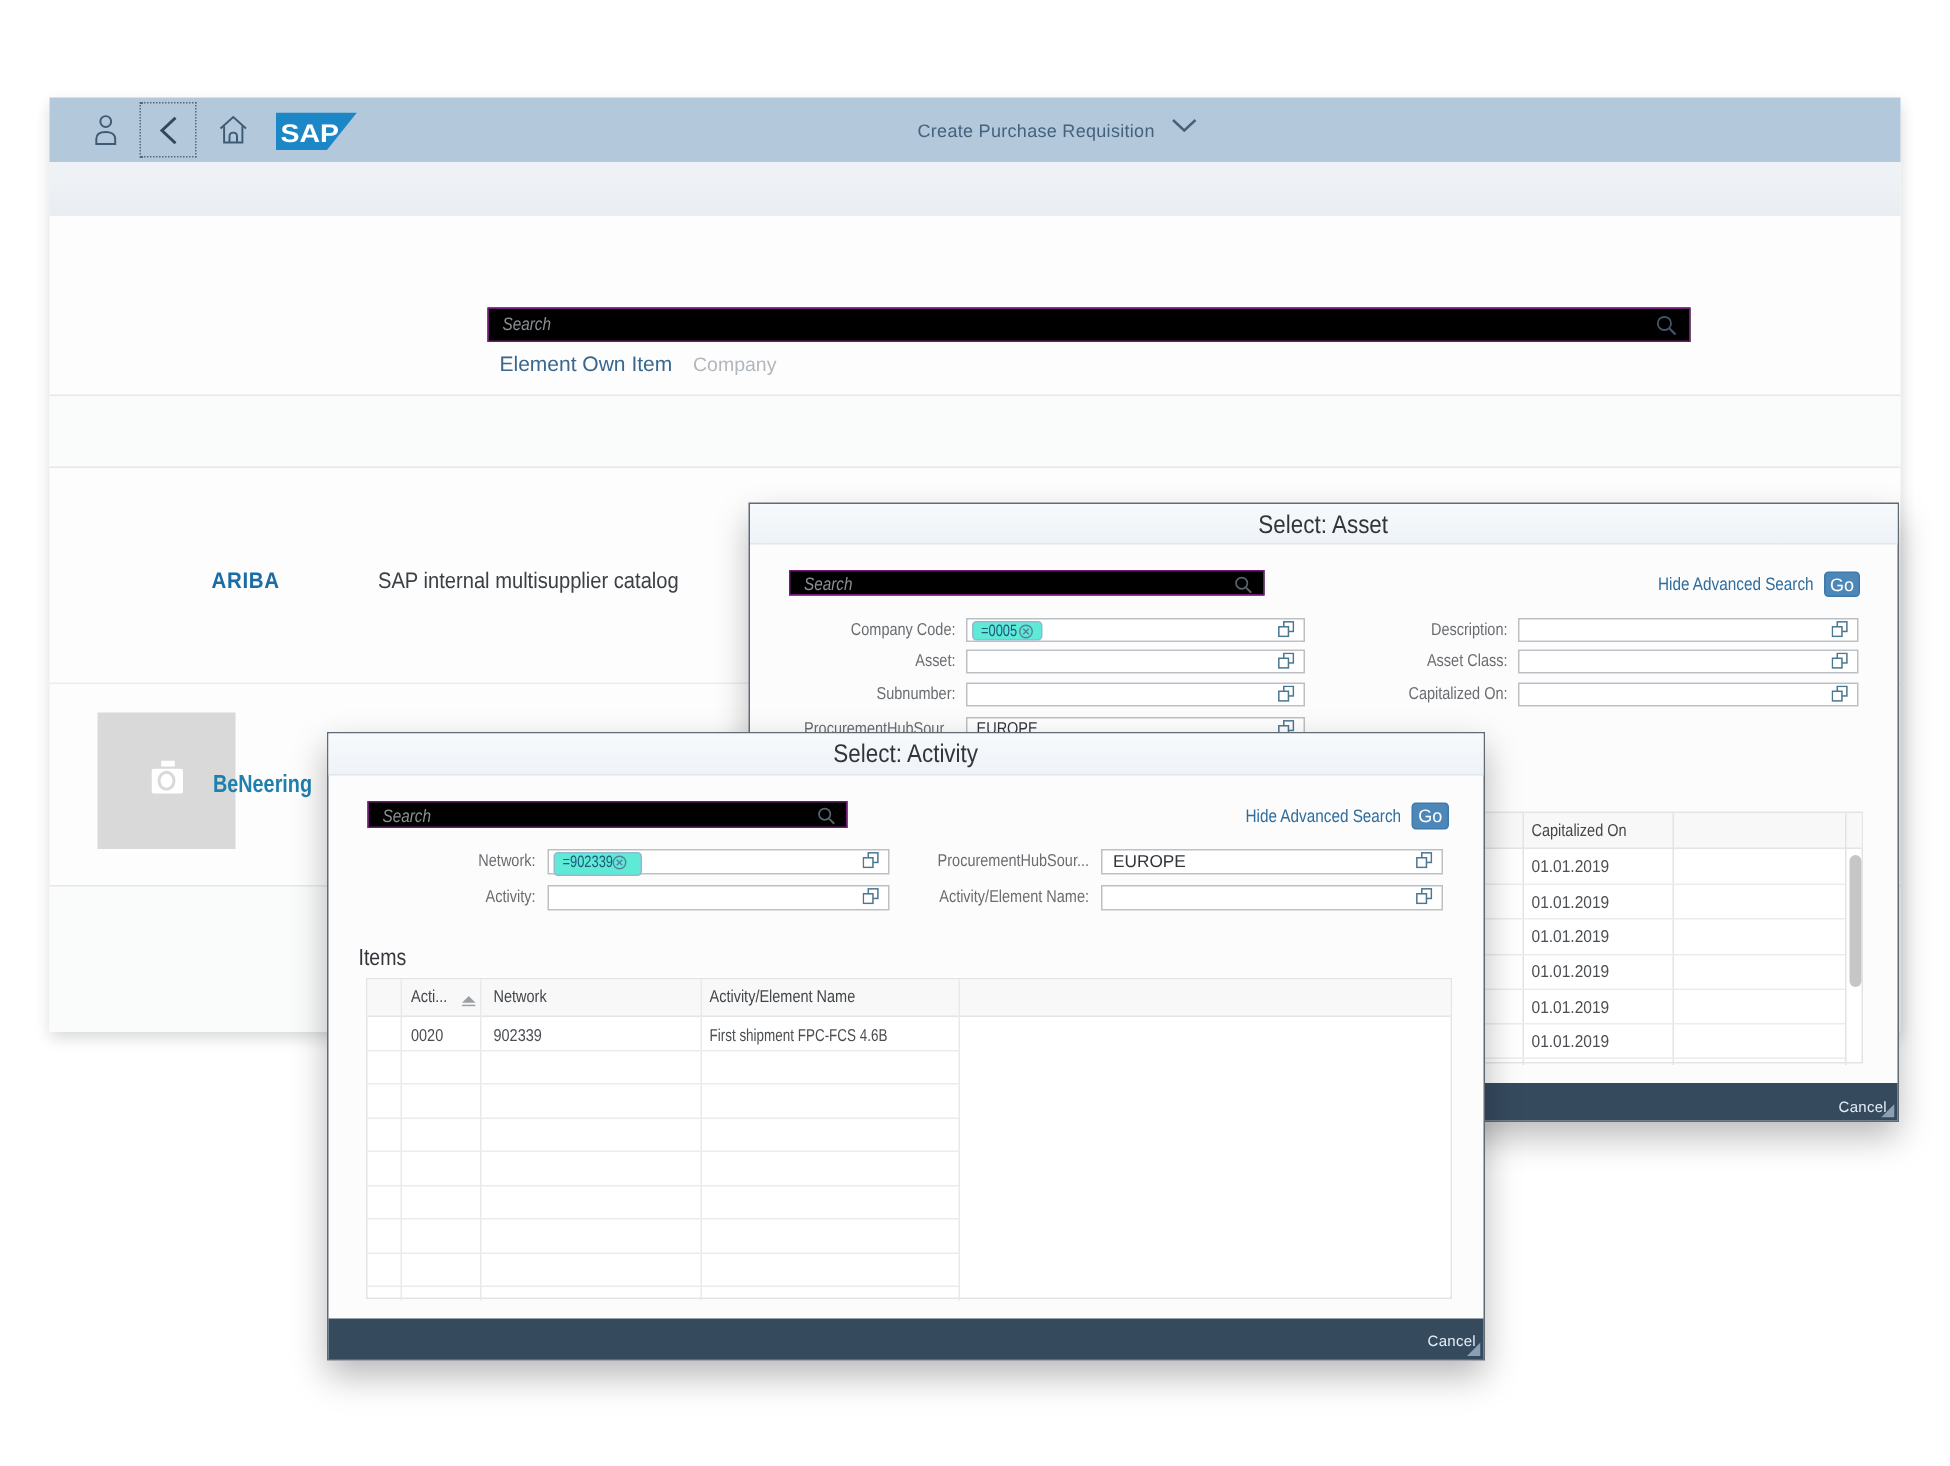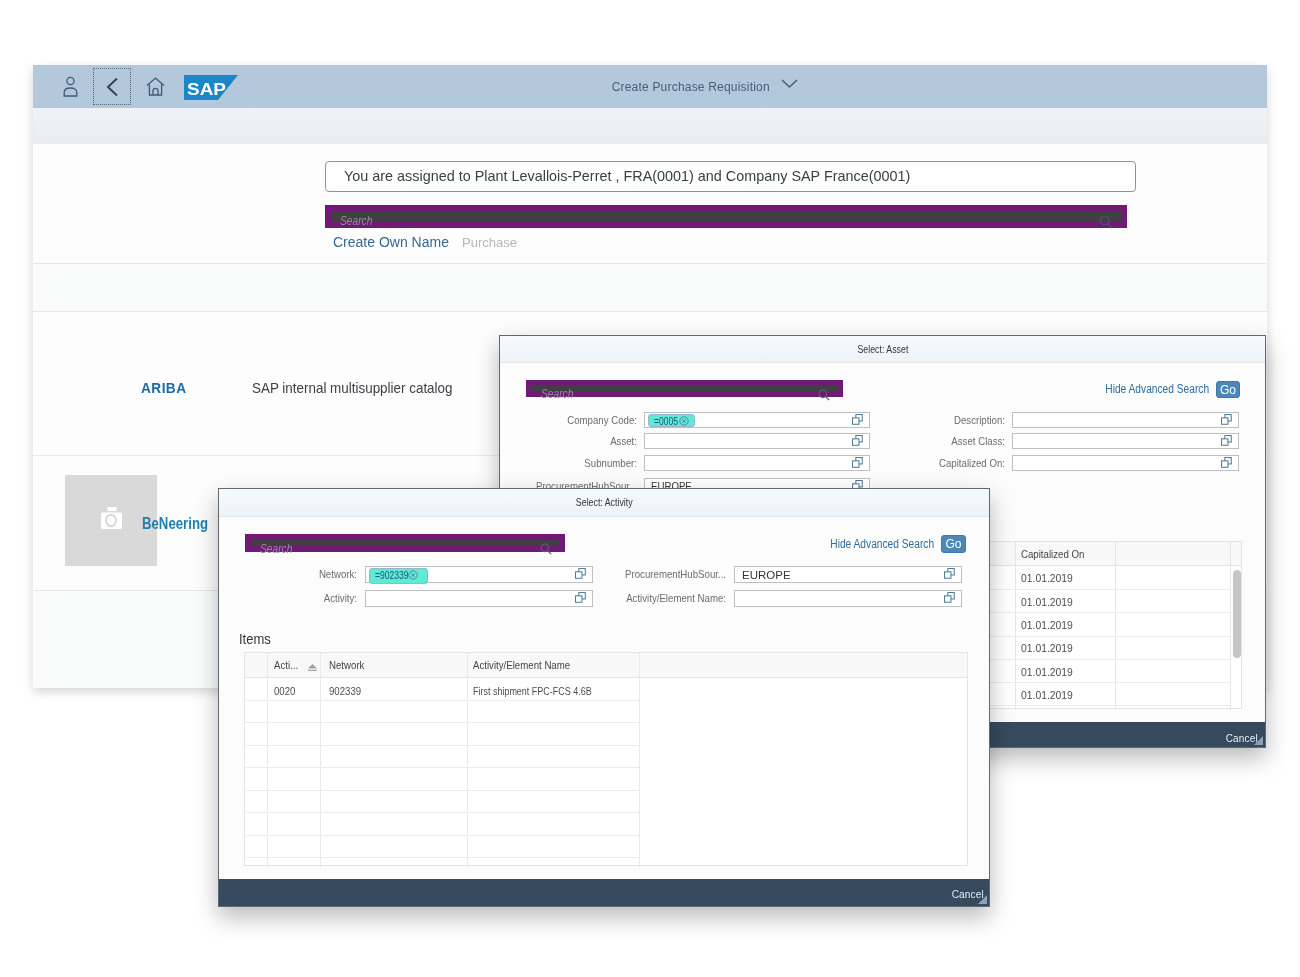--- a/index.html
+++ b/index.html
@@ -14,60 +14,59 @@
   #appsub{position:absolute;left:0;top:43px;width:100%;height:36px;
           background:linear-gradient(#f0f3f6,#e9edf2);}
   #backbtn{position:absolute;left:60px;top:3px;width:38px;height:37px;border:1px dotted #55687a;
            display:flex;align-items:center;justify-content:center;}
   #apptitle{position:absolute;left:372px;top:0;width:600px;height:43px;line-height:44px;
             text-align:center;font-size:12px;color:#44627c;letter-spacing:0.2px;}
 
   .dialog{position:absolute;background:#fcfcfd;border:1px solid #5f6a74;
           box-shadow:0 10px 22px rgba(0,0,0,0.28);}
   .dtitle{position:absolute;left:0;top:0;width:100%;background:linear-gradient(#f7fafc,#eef3f8);
-          border-bottom:1px solid #e0e6ec;text-align:center;color:#32363a;font-size:10px;}
+          border-bottom:1px solid #e0e6ec;text-align:center;color:#32363a;font-size:17px;}
   .dtitle span{display:inline-block;transform:scaleX(0.88);}
   .dfooter{position:absolute;left:0;bottom:0;width:100%;background:#364a5e;color:#ebf2f9;}
   .golink{position:absolute;color:#2e6d9e;font-size:12px;transform:scaleX(0.85);transform-origin:100% 50%;}
   .gobtn{position:absolute;background:#4d87b8;border:1px solid #3e79ab;border-radius:3px;
          color:#fff;text-align:center;font-size:12px;}
   .lbl{position:absolute;color:#6a6d70;font-size:11.5px;text-align:right;white-space:nowrap;transform:scaleX(0.84);transform-origin:100% 50%;}
   .inp{position:absolute;border:1px solid #bcc0c4;background:#fff;}
   .token{position:absolute;background:#5eead4;border:1px solid #96b7d2;border-radius:3px;
          color:#20587f;font-size:11px;white-space:nowrap;}
   .tokentxt{display:inline-block;transform:scaleX(0.78);transform-origin:0 50%;}
   .ct{position:absolute;font-size:11.5px;color:#4a4e52;transform:scaleX(0.84);transform-origin:0 50%;white-space:nowrap;}
   .cth{position:absolute;font-size:11.5px;color:#42464a;transform:scaleX(0.84);transform-origin:0 50%;white-space:nowrap;}
-  .srch{position:absolute;border:6px solid #701a75;background:#404040;}
+  .srch{position:absolute;border:1px solid #701a75;background:#000000;}
   .ph{position:absolute;left:9px;font-style:italic;color:#8b9096;font-size:12px;transform:scaleX(0.85);transform-origin:0 50%;}
   .vh{position:absolute;}
   .cancel{position:absolute;right:7px;font-size:10px;font-weight:normal;color:#e6eef7;letter-spacing:0.2px;}
 </style>
 </head>
 <body>
 <div id="page">
 
   <div id="app">
 
     <div class="abs" style="left:0;top:198px;width:100%;height:49px;background:#fafbfb;border-top:1px solid #e7e7e7;border-bottom:1px solid #e7e7e7;"></div>
     <div class="abs" style="left:0;top:390px;width:100%;height:1px;background:#eceeee;"></div>
     <div class="abs" style="left:0;top:525px;width:100%;height:98px;background:#fafbfb;border-top:1px solid #e7e7e7;"></div>
 
-    <div class="abs" style="left:292px;top:96px;width:811px;height:31px;border:1px solid #8795a3;border-radius:4px;background:#fff;line-height:29px;padding-left:18px;font-size:14.4px;color:#394045;">You are assigned to Plant Levallois-Perret , FRA(0001) and Company SAP France(0001)</div>
 
     <div class="srch" style="left:292px;top:140px;width:802px;height:23px;">
       <span class="ph" style="top:3px;">Search</span>
       <svg class="abs" style="right:8px;top:4px;" width="14" height="14" viewBox="0 0 14 14">
         <circle cx="5.6" cy="5.6" r="4.4" fill="none" stroke="#44586b" stroke-width="1.2"></circle>
         <line x1="9" y1="9" x2="13" y2="13" stroke="#44586b" stroke-width="1.4"></line>
       </svg>
     </div>
 
-    <div class="abs" style="left:300px;top:169px;font-size:14px;color:#39678f;">Create Own Name</div>
-    <div class="abs" style="left:429px;top:170px;font-size:13px;color:#b2b7bc;">Purchase</div>
+    <div class="abs" style="left:300px;top:169px;font-size:14px;color:#39678f;">Element Own Item</div>
+    <div class="abs" style="left:429px;top:170px;font-size:13px;color:#b2b7bc;">Company</div>
 
     <div class="abs" style="left:108px;top:314px;font-size:15px;font-weight:bold;color:#1b6ca5;letter-spacing:0.5px;transform:scaleX(0.91);transform-origin:0 0;">ARIBA</div>
     <div class="abs" style="left:219px;top:314px;font-size:15px;color:#3c4045;transform:scaleX(0.895);transform-origin:0 0;">SAP internal multisupplier catalog</div>
 
     <div class="abs" style="left:32px;top:410px;width:92px;height:91px;background:#d9d9d9;">
       <svg class="abs" style="left:36px;top:32px;" width="23" height="23" viewBox="0 0 23 23">
         <rect x="6.5" y="0" width="9" height="4" fill="#ffffff"></rect>
         <rect x="0" y="5.5" width="21" height="16.5" rx="1.5" fill="#ffffff"></rect>
         <ellipse cx="10" cy="13.5" rx="5" ry="5.6" fill="none" stroke="#d9d9d9" stroke-width="2"></ellipse>
       </svg>

